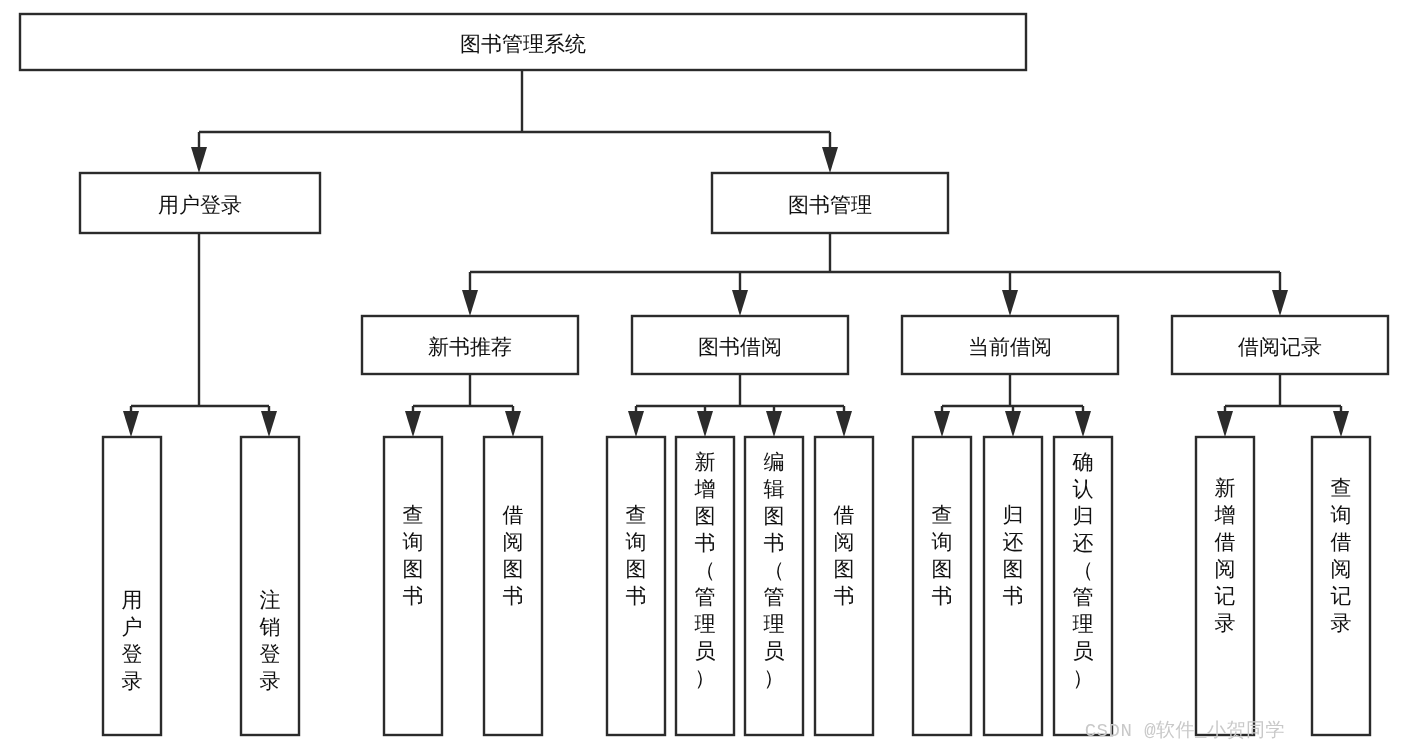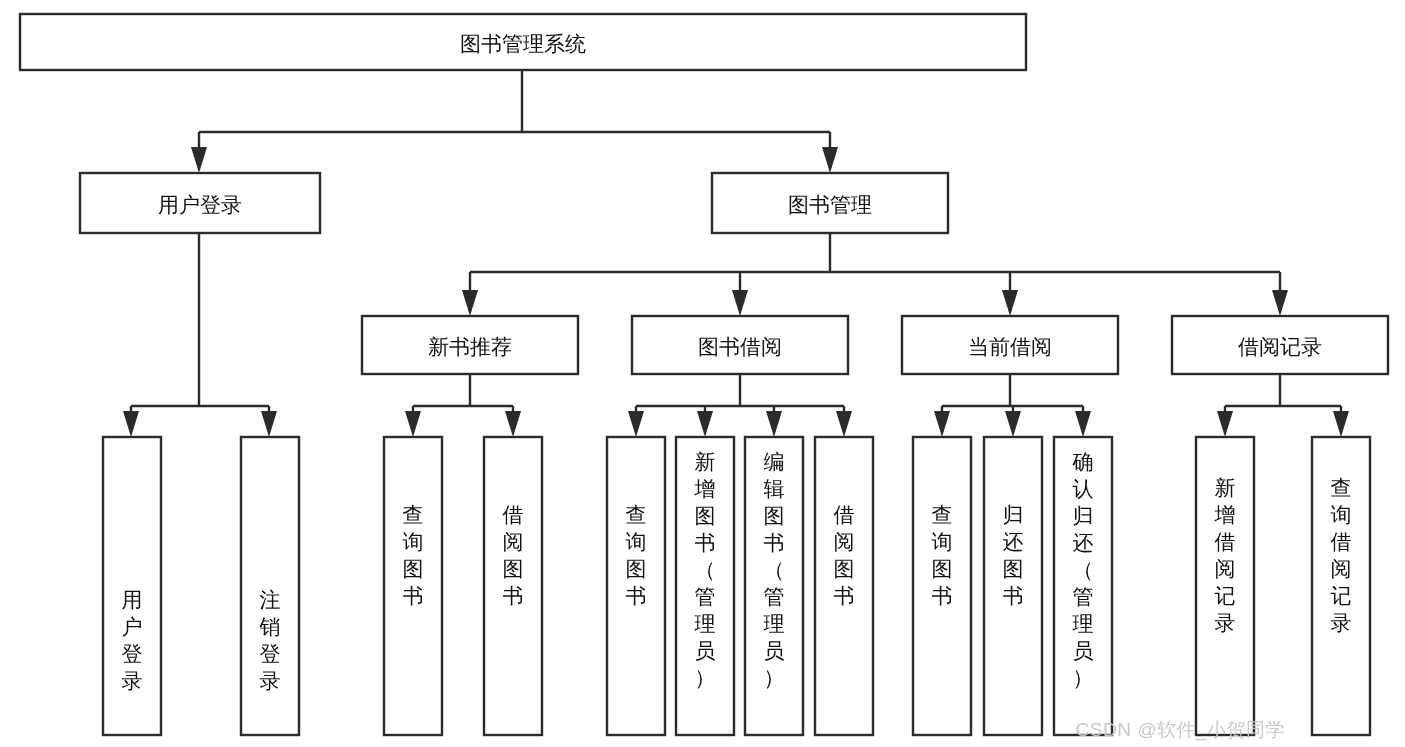--- a/index.html
+++ b/index.html
@@ -55,21 +55,21 @@
   .node-label-v {
     font-family: "Liberation Sans", "DejaVu Sans", sans-serif;
     font-size: 21px;
     fill: #111111;
     white-space: pre;
   }
   .watermark-text {
     position: absolute;
     right: 8px;
     bottom: 4px;
-    font-family: Liberation Sans, sans-serif;
+    font-family: Liberation Mono, monospace;
     font-size: 19px;
     color: #c9c9c9;
     letter-spacing: 0.5px;
     user-select: none;
     white-space: nowrap;
     text-align: right;
   }
 </style>
 </head>
 <body>

